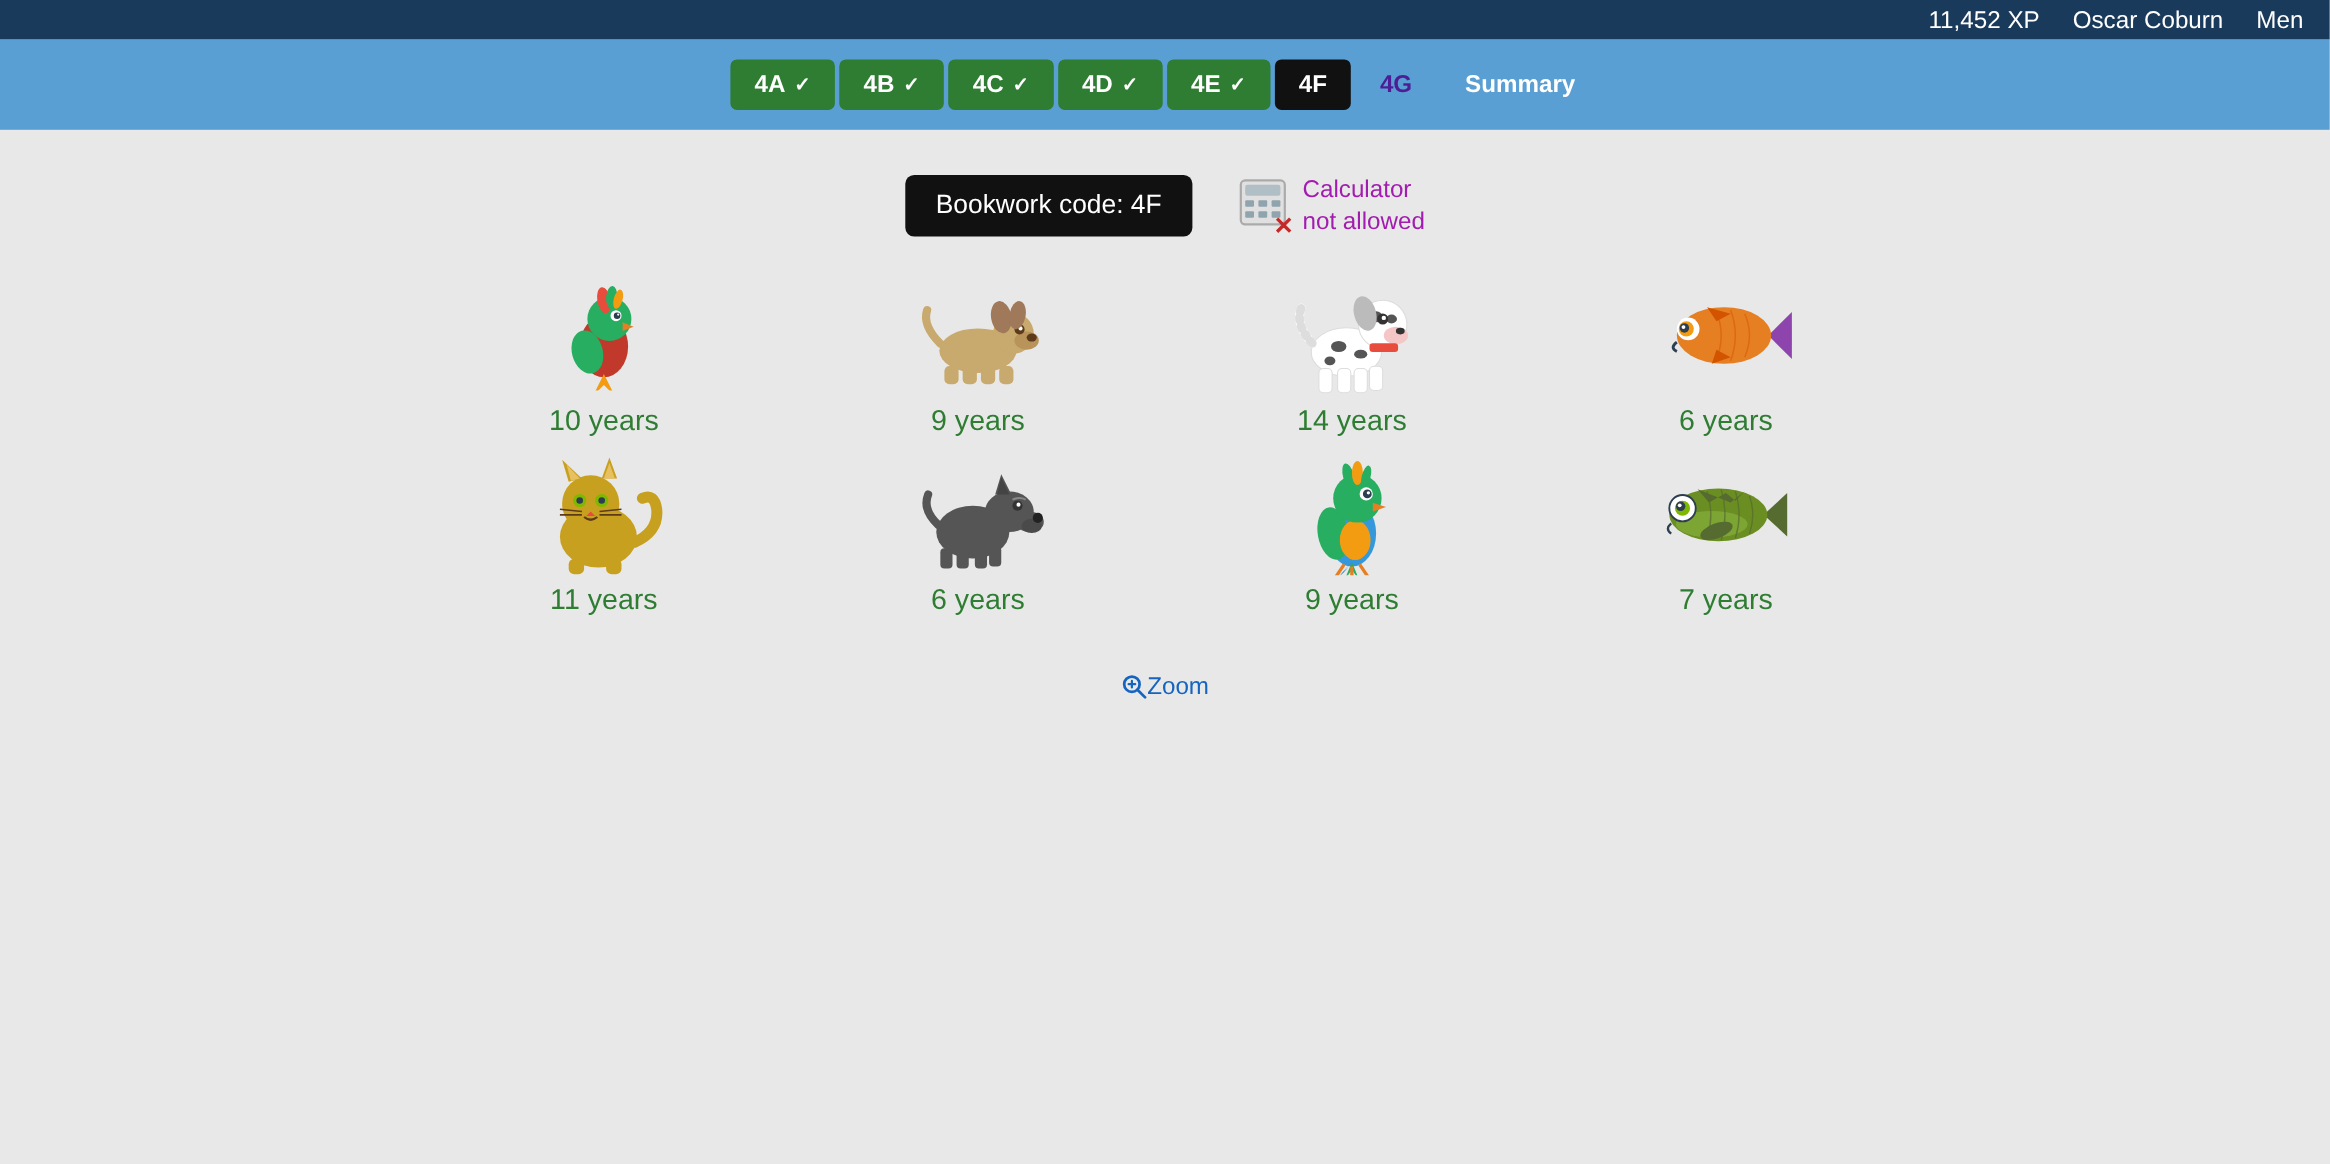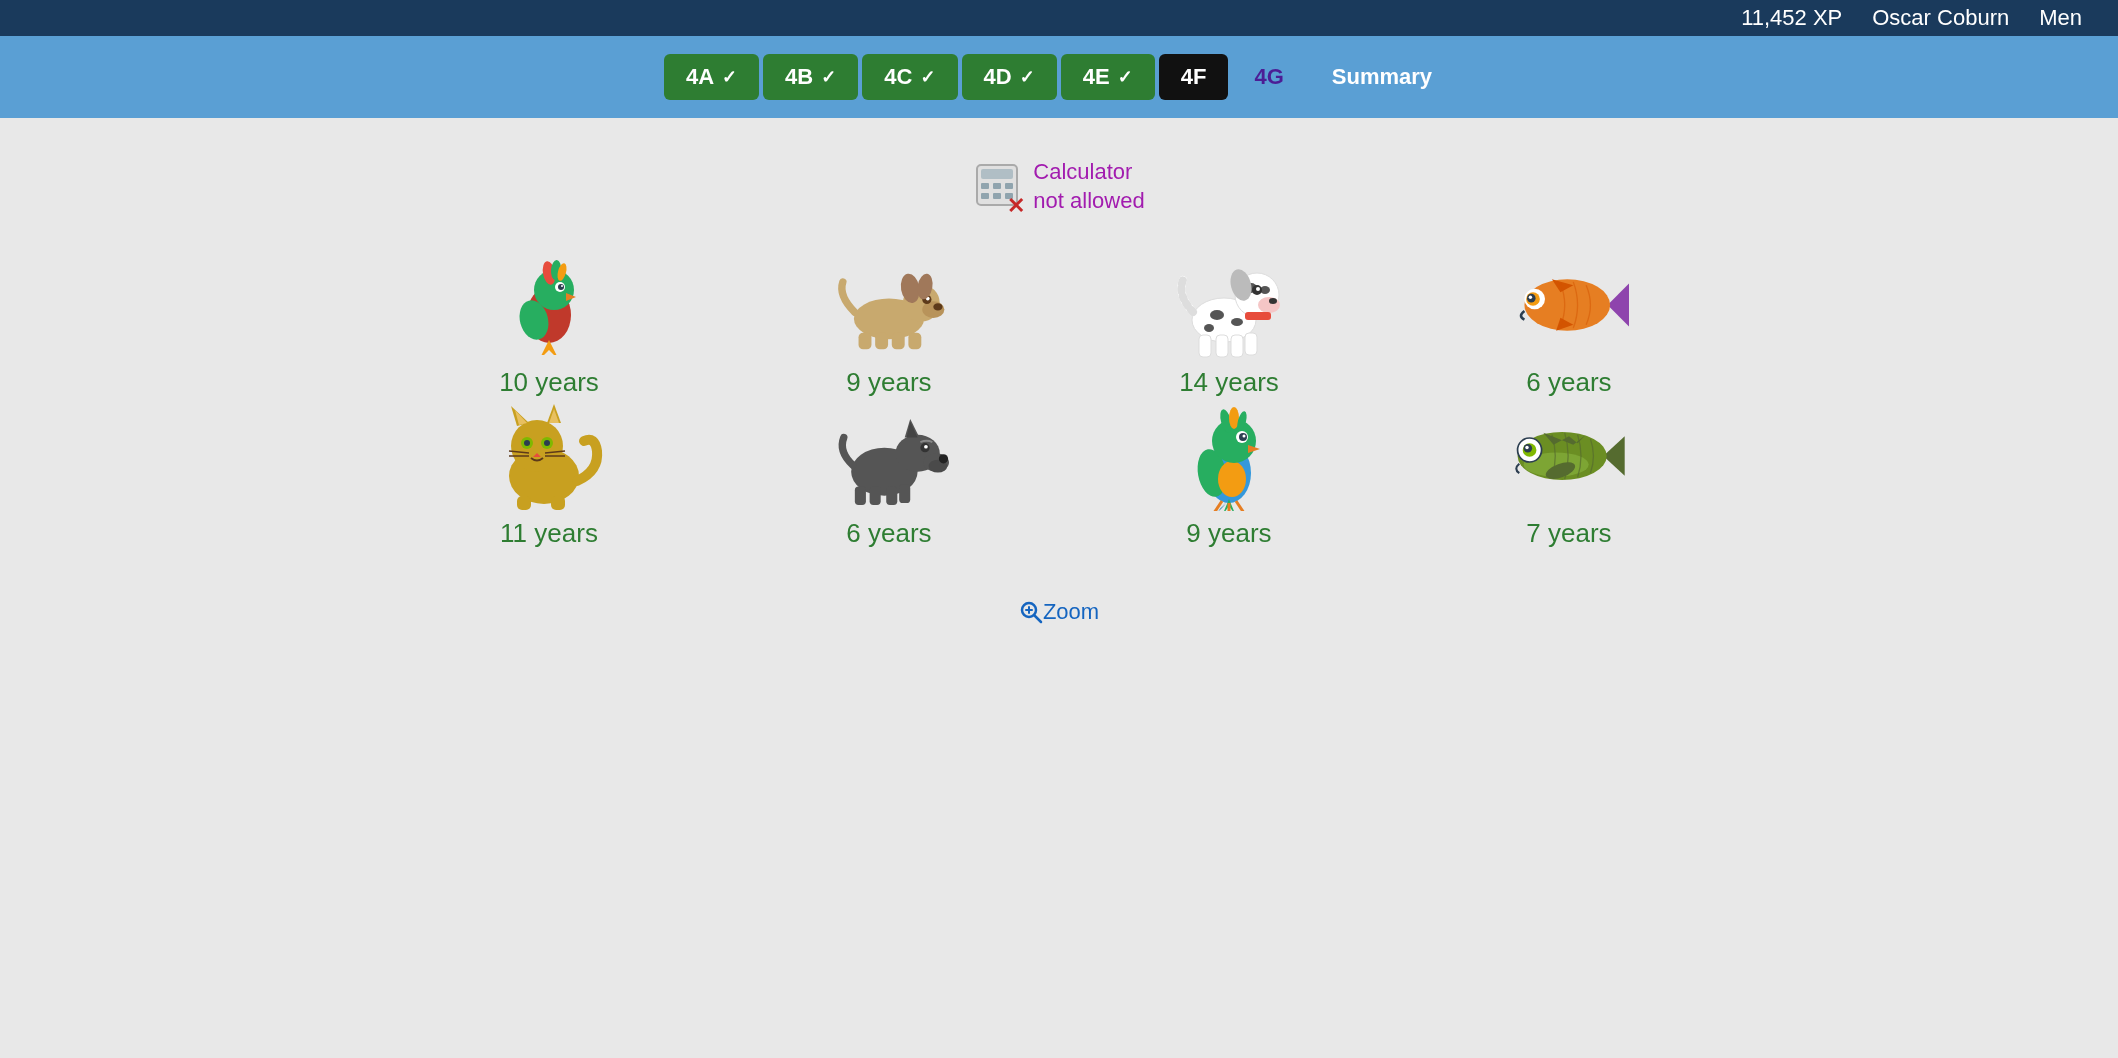--- a/index.html
+++ b/index.html
@@ -14,21 +14,21 @@
     }
 
     
     .top-bar {
       width: 100%;
       height: 36px;
       background: #1a3a5c;
       display: flex;
       align-items: center;
       justify-content: flex-end;
-      padding-right: 36px;
+      padding-right: 24px;
       color: white;
       font-size: 22px;
     }
 
     .top-bar-info {
       display: flex;
       gap: 30px;
       align-items: center;
     }
 
@@ -127,21 +127,21 @@
 
     .question-text strong {
       font-weight: 900;
     }
 
     
     .animals-grid {
       display: grid;
       grid-template-columns: repeat(4, 280px);
       grid-template-rows: repeat(2, auto);
-      gap: 8px 60px;
+      gap: 20px 60px;
       margin-bottom: 40px;
     }
 
     .animal-cell {
       display: flex;
       flex-direction: column;
       align-items: center;
       gap: 12px;
     }
 
@@ -225,20 +225,23 @@
     <span>4G</span>
   </div>
   <div class="nav-tab summary">
     <span>Summary</span>
   </div>
 </div>
 
 <div class="main-content">
 
   <div class="info-row">
+    <div class="bookwork-badge">
+      <span>Bookwork code: 4F</span>
+    </div>
     <div class="calculator-info">
       <div class="calc-container">
         <svg width="48" height="48" viewBox="0 0 48 48">
           <rect x="4" y="4" width="40" height="40" rx="4" ry="4" fill="#e0e0e0" stroke="#aaa" stroke-width="2"></rect>
           <rect x="8" y="8" width="32" height="10" rx="2" fill="#b0bec5"></rect>
           <rect x="8" y="22" width="8" height="6" rx="1" fill="#90a4ae"></rect>
           <rect x="20" y="22" width="8" height="6" rx="1" fill="#90a4ae"></rect>
           <rect x="32" y="22" width="8" height="6" rx="1" fill="#90a4ae"></rect>
           <rect x="8" y="32" width="8" height="6" rx="1" fill="#90a4ae"></rect>
           <rect x="20" y="32" width="8" height="6" rx="1" fill="#90a4ae"></rect>

